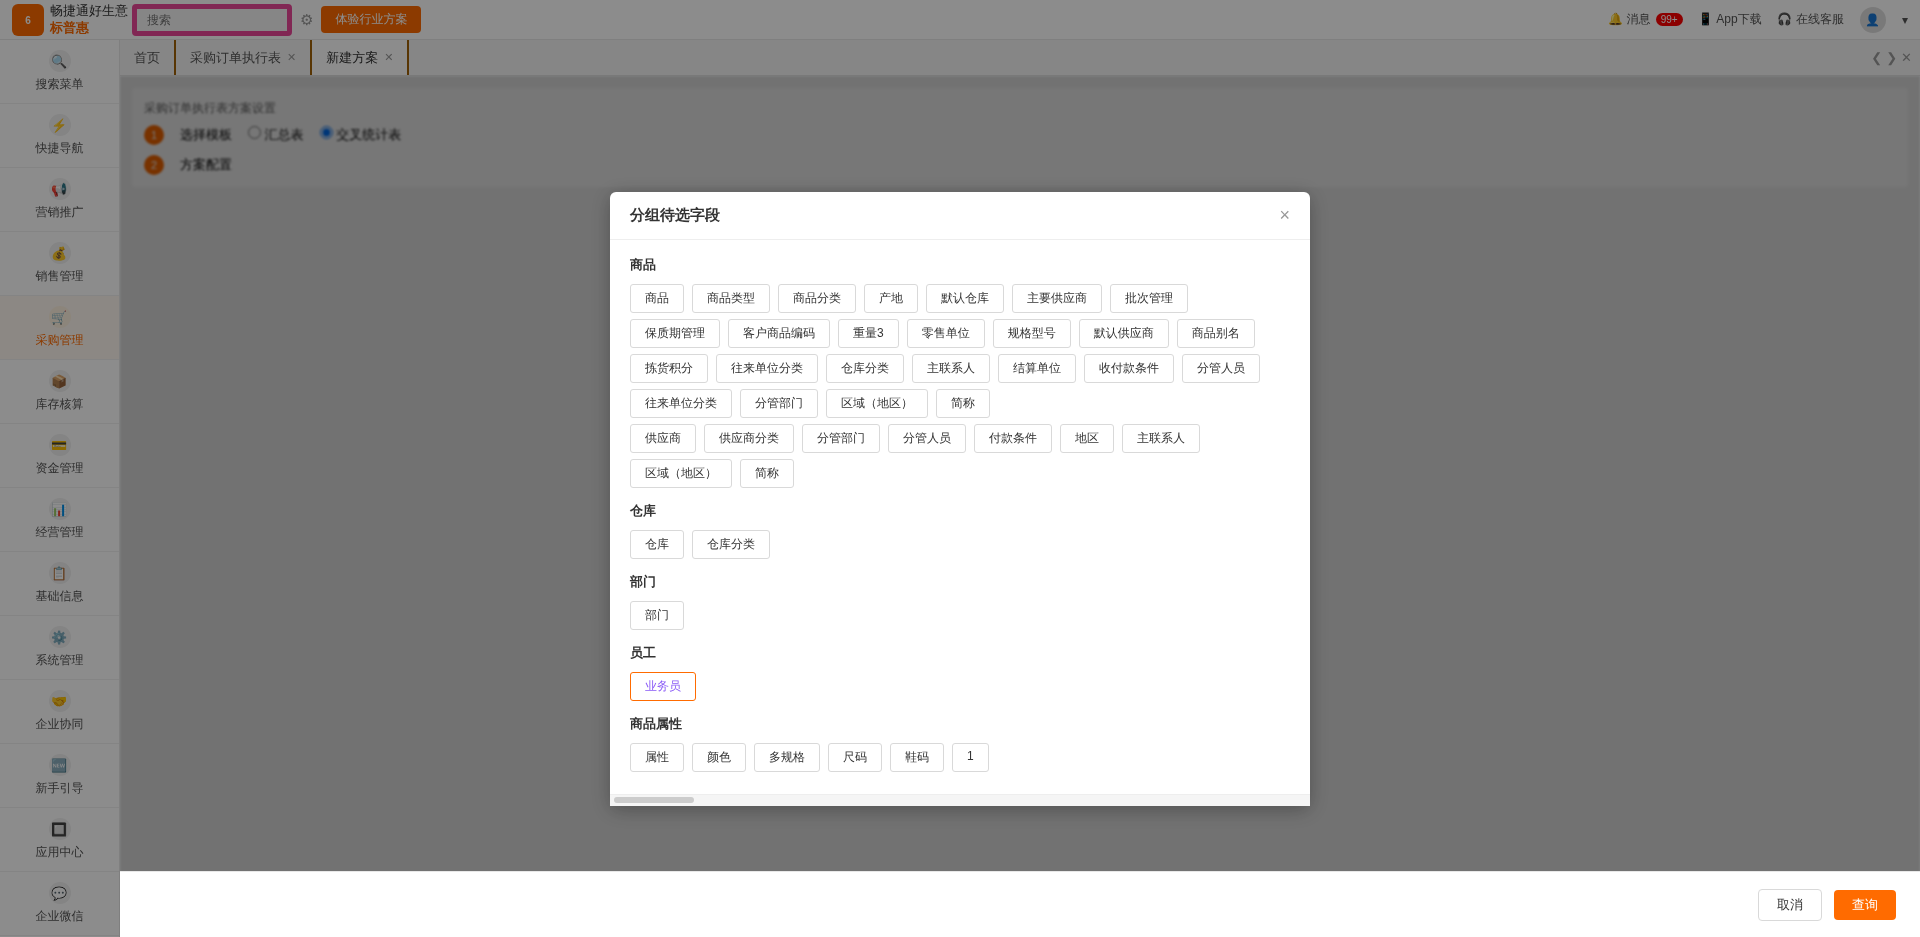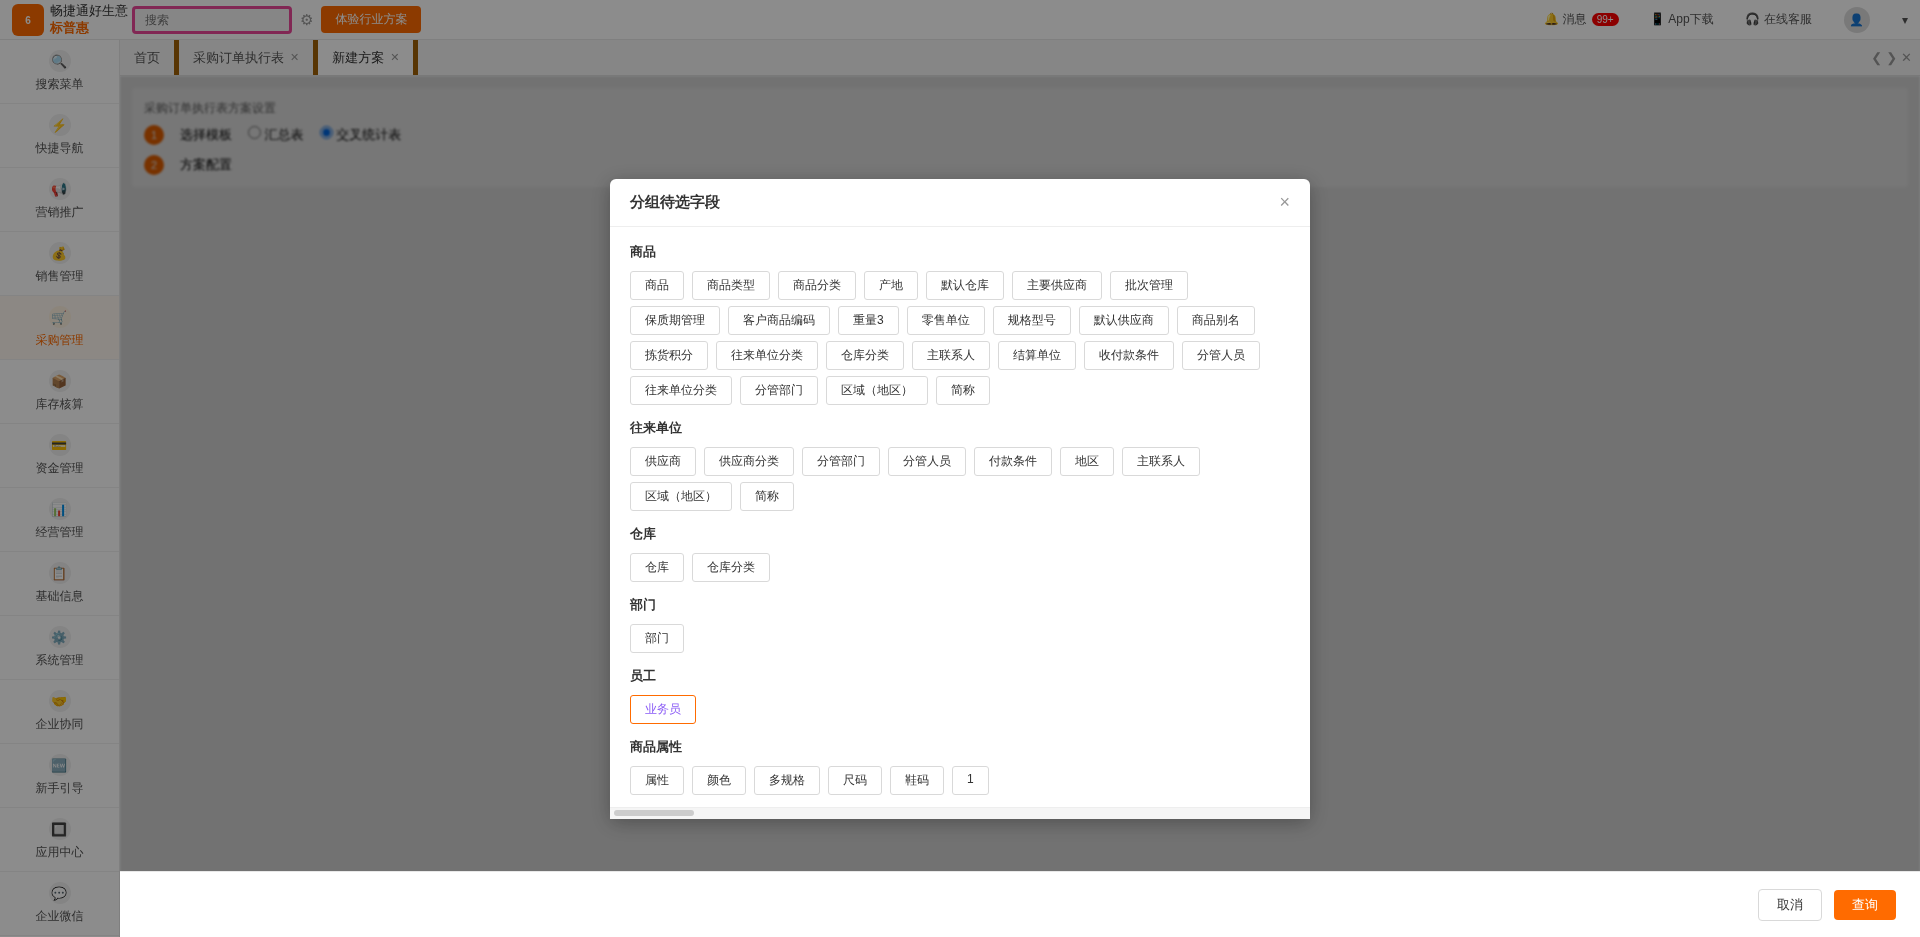--- a/index.html
+++ b/index.html
@@ -37,40 +37,40 @@
     }
     .logo-text { font-size: 13px; color: #333; line-height: 1.3; }
     .top-center {
       flex: 1;
       display: flex;
       align-items: center;
       gap: 8px;
     }
     .search-box {
       background: #f5f5f5;
-      border: 3px solid #ec4899;
+      border: 5px solid #ec4899;
       border-radius: 4px;
       padding: 4px 10px;
       width: 160px;
       color: #999;
       font-size: 12px;
     }
     .top-btn-experience {
       background: #ff6b00;
       color: white;
       border: none;
       padding: 5px 14px;
       border-radius: 4px;
       cursor: pointer;
       font-size: 12px;
     }
     .top-right {
       display: flex;
       align-items: center;
-      gap: 32px;
+      gap: 16px;
       font-size: 12px;
       color: #555;
     }
     .badge-red {
       background: #f00;
       color: white;
       border-radius: 10px;
       padding: 1px 5px;
       font-size: 10px;
       margin-left: 2px;
@@ -127,21 +127,21 @@
       z-index: 80;
     }
     .tab-item {
       height: 100%;
       padding: 0 14px;
       display: flex;
       align-items: center;
       gap: 6px;
       font-size: 13px;
       cursor: pointer;
-      border-right: 5px solid #a16207;
+      border-right: 2px solid #a16207;
       color: #555;
     }
     .tab-item.active {
       background: #fff;
       color: #333;
       font-weight: 500;
     }
     .tab-close {
       font-size: 11px;
       color: #999;
@@ -462,21 +462,20 @@
         <span class="field-tag">收付款条件</span>
         <span class="field-tag">分管人员</span>
       </div>
       <div class="field-grid">
         <span class="field-tag">往来单位分类</span>
         <span class="field-tag">分管部门</span>
         <span class="field-tag">区域（地区）</span>
         <span class="field-tag">简称</span>
       </div>
 
-      <div class="section-title">往来单位</div>
       <div class="field-grid">
         <span class="field-tag">供应商</span>
         <span class="field-tag">供应商分类</span>
         <span class="field-tag">分管部门</span>
         <span class="field-tag">分管人员</span>
         <span class="field-tag">付款条件</span>
         <span class="field-tag">地区</span>
         <span class="field-tag">主联系人</span>
       </div>
       <div class="field-grid">

